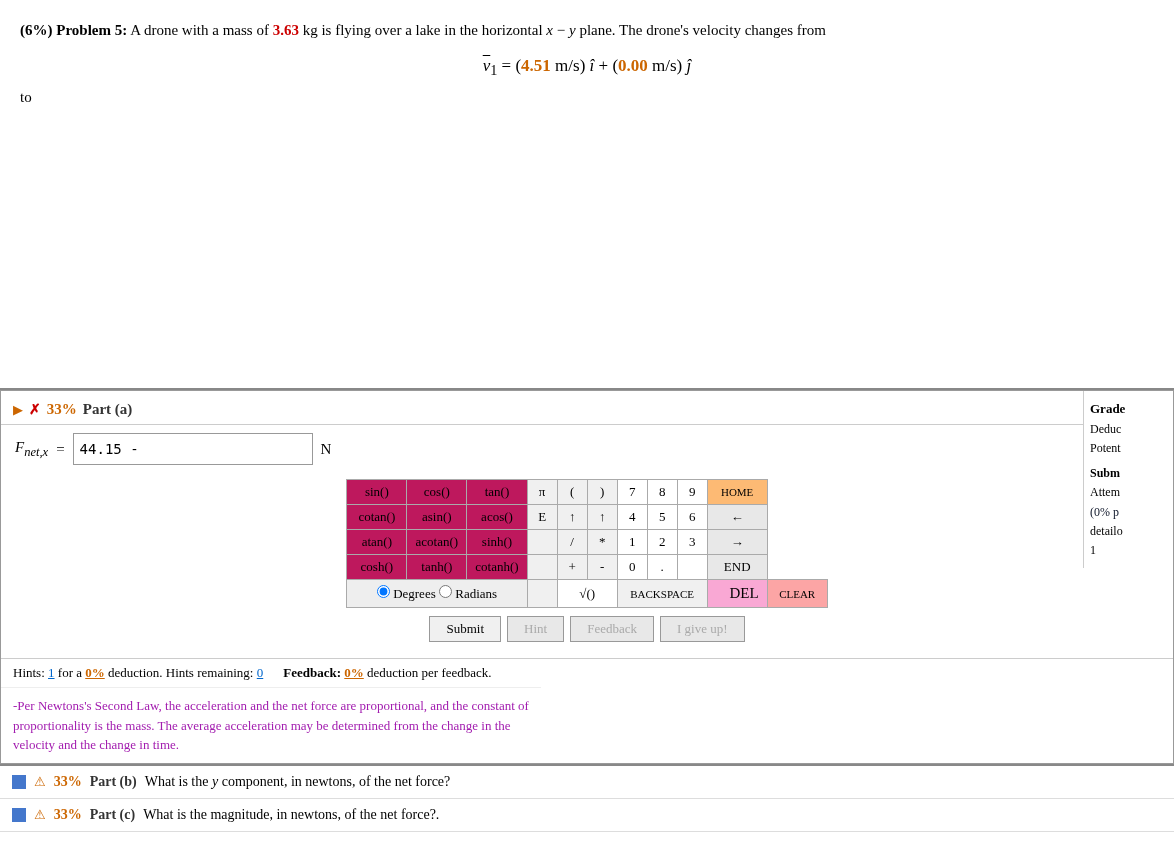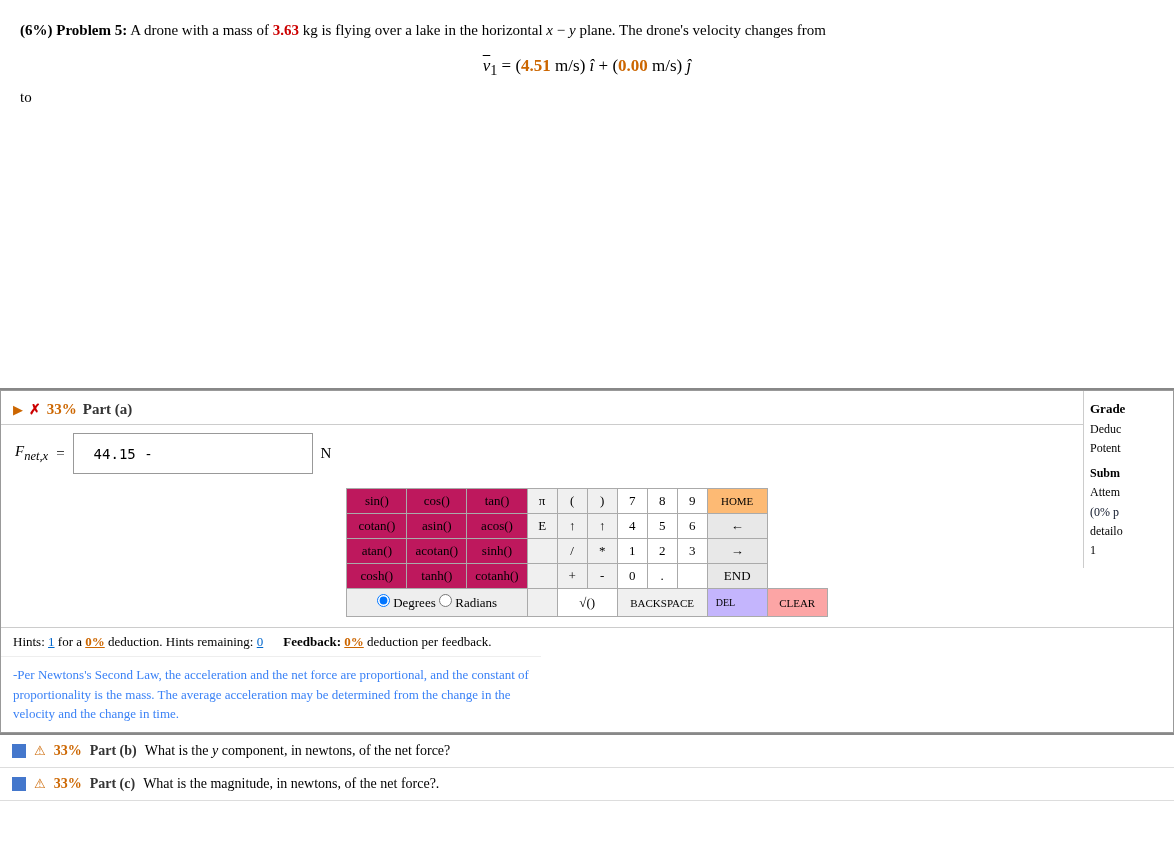--- a/index.html
+++ b/index.html
@@ -26,21 +26,21 @@
     .part-percent { color: #cc6600; font-weight: bold; }
     .part-label { font-weight: bold; color: #333; }
 
     .grade-panel { position: absolute; right: 0; top: 0; width: 90px; padding: 8px 6px; font-size: 12px; border-left: 1px solid #ccc; background: #fff; line-height: 1.6; }
     .grade-panel .grade-title { font-weight: bold; font-size: 13px; }
     .grade-orange { color: #0f172a; }
     .grade-panel .submits-title { font-weight: bold; font-size: 12px; margin-top: 6px; }
 
     .input-row { padding: 8px 14px; display: flex; align-items: center; gap: 8px; }
     .f-label { font-style: italic; font-size: 15px; }
-    .answer-input { width: 240px; height: 41px; border: 1px solid #999; padding: 2px 20px; font-size: 14px; font-family: monospace; }
+    .answer-input { width: 240px; height: 32px; border: 1px solid #999; padding: 2px 6px; font-size: 14px; font-family: monospace; }
     .unit-label { font-size: 15px; }
 
     
     .keypad-area { padding: 6px 14px 10px 14px; }
     .keypad-table { border-collapse: collapse; margin: 0 auto; }
     .keypad-table td { border: 1px solid #aaa; padding: 4px 8px; text-align: center; font-size: 13px; cursor: pointer; min-width: 60px; background: #be185d; }
     .keypad-table .num-cell { min-width: 30px; background: #fff; }
     .keypad-table .op-cell { background: #f0f0f0; min-width: 30px; }
     .keypad-table .home-cell { background: #fdba74; min-width: 50px; font-size: 11px; }
     .keypad-table .special-cell { background: #e8e8e8; }
@@ -49,21 +49,21 @@
     .buttons-row { display: flex; justify-content: center; gap: 6px; padding: 8px 0 6px 0; }
     .btn { padding: 4px 16px; font-size: 13px; border: 1px solid #999; background: #f0f0f0; cursor: pointer; font-family: Georgia, serif; }
     .btn-disabled { background: #e8e8e8; color: #aaa; cursor: default; }
 
     
     .hints-bar { border-top: 1px solid #ccc; padding: 6px 12px; font-size: 13px; display: flex; gap: 20px; }
     .hints-link { color: #0066cc; text-decoration: underline; cursor: pointer; }
     .hints-orange { color: #cc6600; font-weight: bold; text-decoration: underline; }
 
     
-    .hint-text { padding: 8px 12px; font-size: 13px; color: #3b82f6; max-width: 540px; border-top: 1px solid #eee; line-height: 1.5; }
+    .hint-text { padding: 8px 12px; font-size: 13px; color: #a21caf; max-width: 540px; border-top: 1px solid #eee; line-height: 1.5; }
 
     
     .other-parts { border-top: 2px solid #888; }
     .other-part-row { display: flex; align-items: center; gap: 8px; padding: 8px 12px; font-size: 14px; border-bottom: 1px solid #ddd; }
     .square-icon { width: 14px; height: 14px; background: #4477cc; display: inline-block; vertical-align: middle; }
     .warning-icon { color: #cc6600; font-size: 13px; }
   </style>
 </head>
 <body>
 
@@ -181,30 +181,36 @@
               <span>Radians</span>
             </label>
           </td>
           <td class="op-cell"></td>
           <td colspan="2" style="text-align:center; background:#fff;">
             <span>√()</span>
           </td>
           <td colspan="3" style="text-align:center; background:#f0f0f0; font-size:11px;">
             <span>BACKSPACE</span>
           </td>
-          <td style="text-align:left; background:#c4b5fd; font-size:10px;">
+          <td style="text-align:right; background:#f9a8d4; font-size:15px;">
             <span>DEL</span>
           </td>
           <td style="text-align:center; background:#fca5a5; font-size:11px;">
             <span>CLEAR</span>
           </td>
         </tr>
       </tbody>
         </table>
 
+      <div class="buttons-row">
+        <button class="btn">Submit</button>
+        <button class="btn btn-disabled">Hint</button>
+        <button class="btn btn-disabled">Feedback</button>
+        <button class="btn btn-disabled">I give up!</button>
+      </div>
     </div>
 
     <div class="hints-bar">
       <div>
         <span>Hints:</span>
         <a class="hints-link">1</a>
         <span> for a </span>
         <span class="hints-orange">0%</span>
         <span>deduction. Hints remaining:</span>
         <a class="hints-link">0</a>

